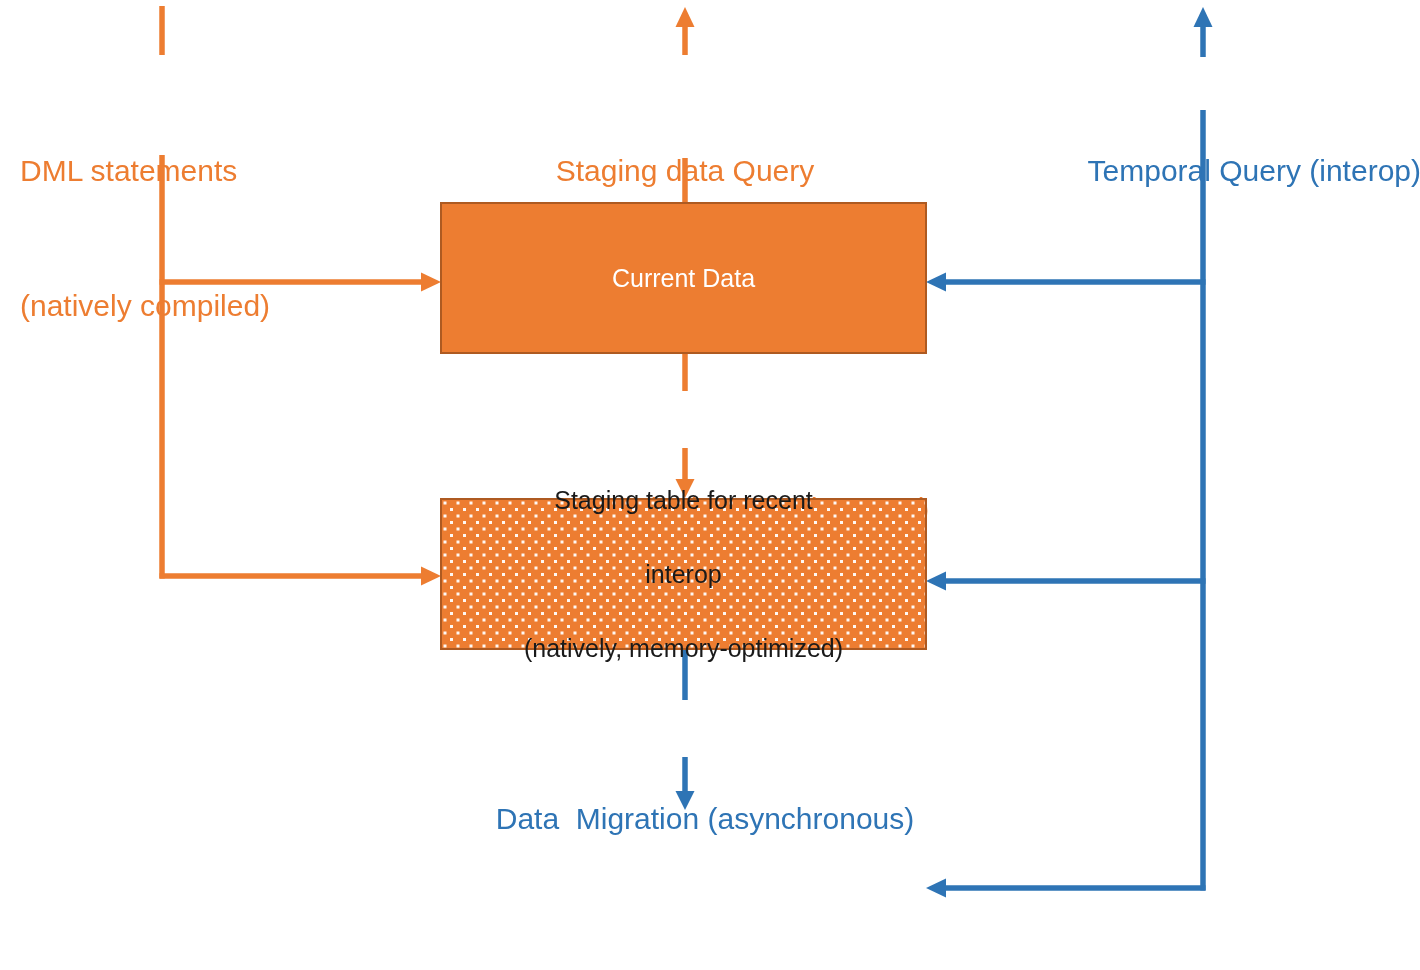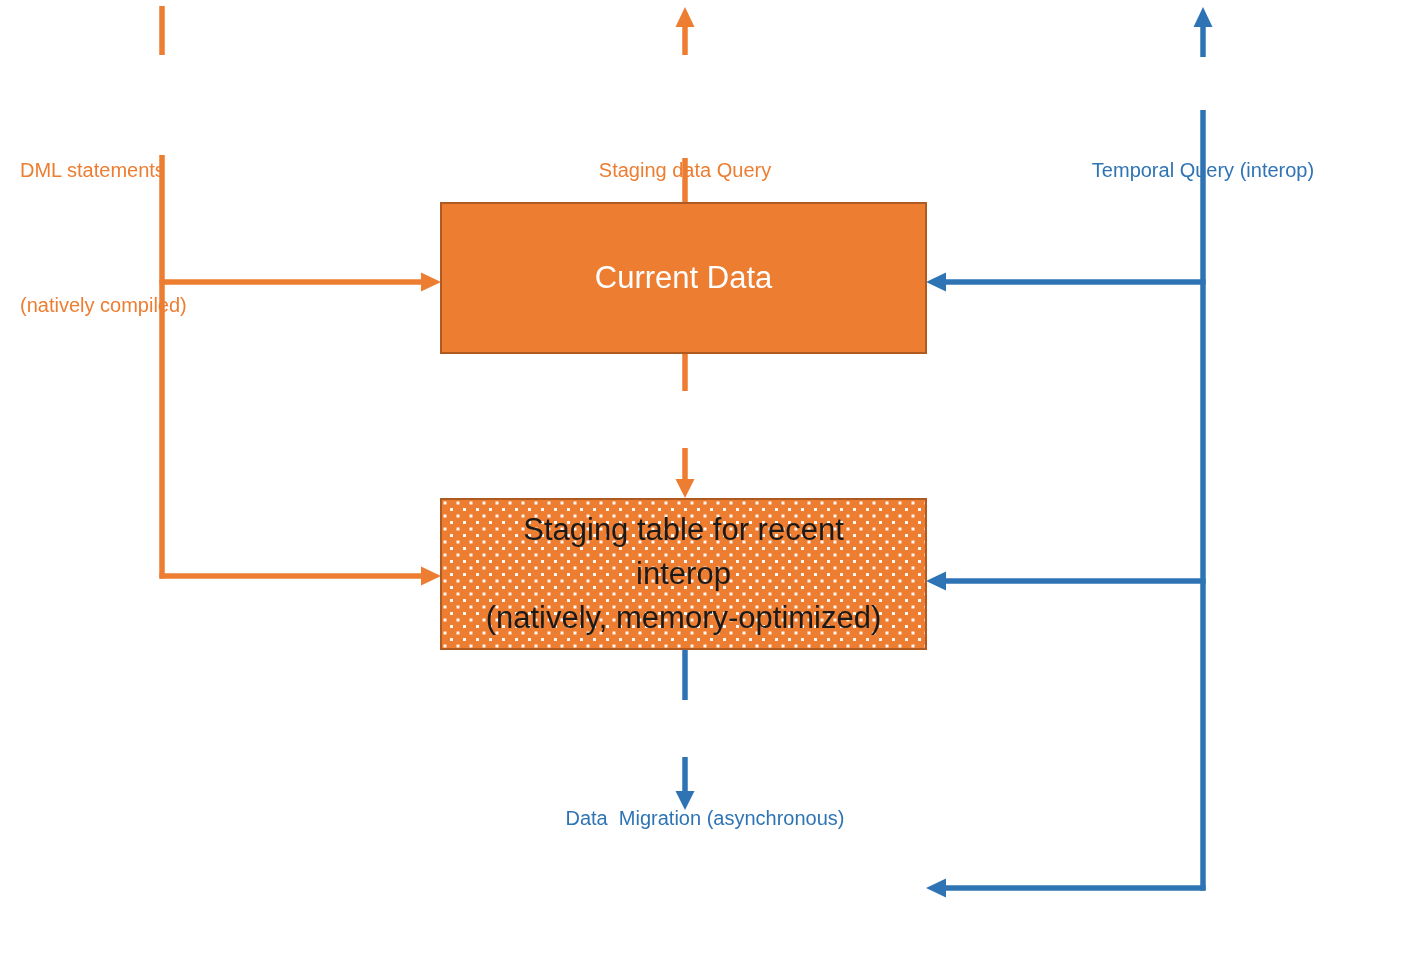--- a/index.html
+++ b/index.html
@@ -16,65 +16,66 @@
     overflow: hidden;
   }
   svg.connectors {
     position: absolute;
     left: 0; top: 0;
     width: 1420px; height: 970px;
     pointer-events: none;
   }
   .label {
     position: absolute;
-    font-size: 20px;
+    font-size: 30px;
     line-height: 45px;
     white-space: pre;
   }
   .label.orange { color: var(--orange); }
   .label.blue   { color: var(--blue); }
   .label.align-left   { text-align: left; }
   .label.align-center { text-align: center; }
 
   #dml-label            { left: 20px;  top: 58px;  width: 360px; }
   #current-query-label  { left: 445px; top: 58px;  width: 480px; }
-  #temporal-query-label { left: 985px; top: 58px;  width: 436px; }
+  #temporal-query-label { left: 985px; top: 58px;  width: 436px; text-align: right; }
   #system-versioning-label { left: 425px; top: 396px; width: 560px; }
   #data-migration-label    { left: 425px; top: 706px; width: 560px; }
 
   .box {
     position: absolute;
     left: 440px;
     width: 487px;
     height: 152px;
     box-sizing: border-box;
     display: flex;
     flex-direction: column;
     align-items: center;
     justify-content: center;
     text-align: center;
-    font-size: 31px;
+    font-size: 25px;
     line-height: 44px;
   }
   #current-data-box {
     top: 202px;
     background: var(--orange);
     border: 2px solid var(--orange-border);
     color: var(--box-text-light);
   }
   #staging-box {
     top: 498px;
     background-color: var(--orange);
     background-image:
       radial-gradient(circle, rgba(255,255,255,0.95) 1.6px, rgba(255,255,255,0) 1.9px),
       radial-gradient(circle, rgba(255,255,255,0.95) 1.6px, rgba(255,255,255,0) 1.9px);
     background-size: 13px 13px, 13px 13px;
     background-position: 3px 3px, 9.5px 9.5px;
     border: 2px solid var(--orange-border);
     color: var(--staging-text);
+    gap: 30px;
   }
   #history-box {
     top: 810px;
     background: var(--blue);
     color: var(--box-text-light);
   }
   .box .box-line { width: 100%; }
 </style>
 </head>
 <body>

